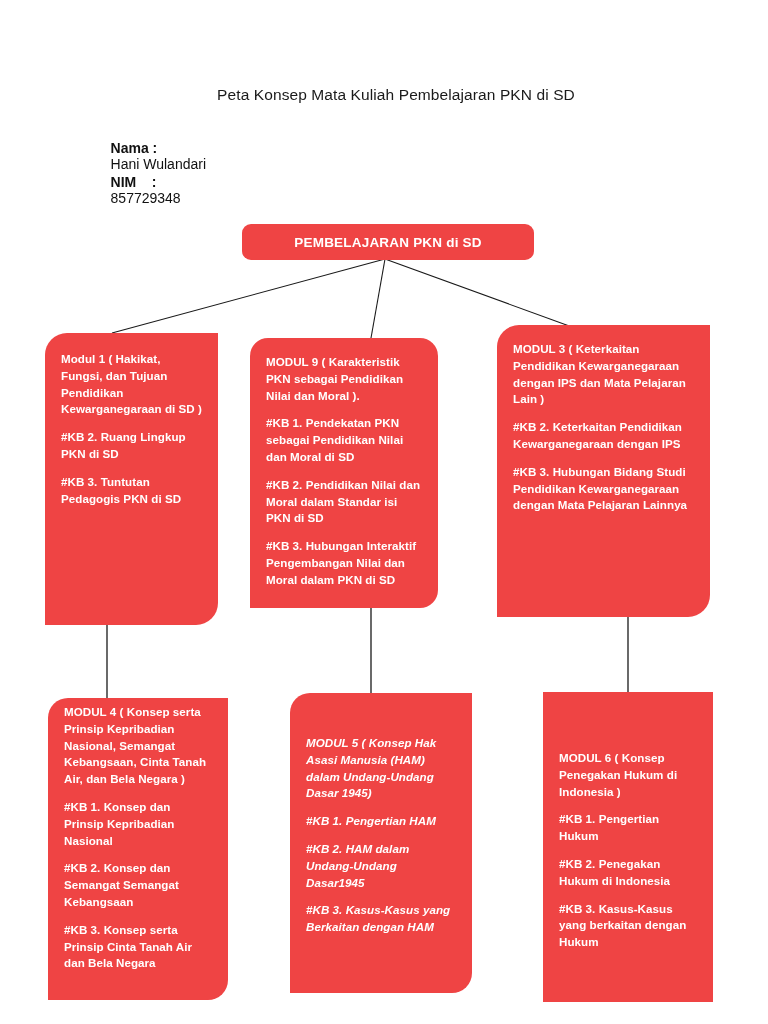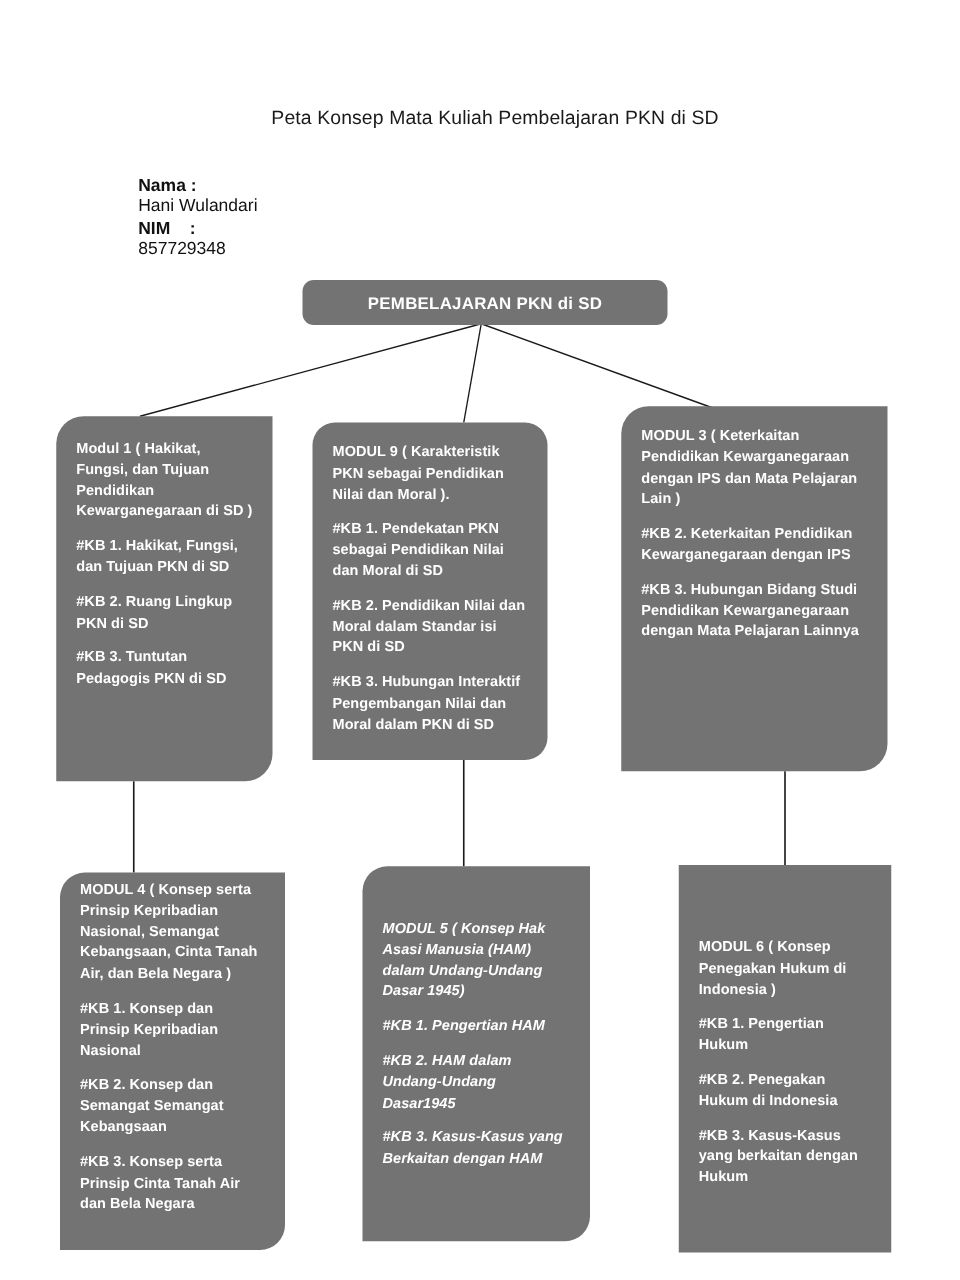--- a/index.html
+++ b/index.html
@@ -47,21 +47,21 @@
     left: 0;
     top: 0;
     width: 768px;
     height: 1024px;
     pointer-events: none;
   }
 
   
   .node {
     position: absolute;
-    background: #737373;
+    background: #ef4444;
     color: #ffffff;
     box-sizing: border-box;
   }
   .root-node {
     left: 242px;
     top: 224px;
     width: 292px;
     height: 36px;
     border-radius: 9px;
     display: flex;
@@ -133,21 +133,20 @@
     <path d="M371,608 L371,693" stroke="#1a1a1a" stroke-width="1.3" fill="none"></path>
     <path d="M628,617 L628,692" stroke="#1a1a1a" stroke-width="1.3" fill="none"></path>
   </svg>
 
   <div class="node root-node">
     <span>PEMBELAJARAN PKN di SD</span>
   </div>
 
   <div class="node module mod1">
     <p>Modul 1 ( Hakikat, Fungsi, dan Tujuan Pendidikan Kewarganegaraan di SD )</p>
-    <p>#KB 1. Hakikat, Fungsi, dan Tujuan PKN di SD</p>
     <p>#KB 2. Ruang Lingkup PKN di SD</p>
     <p>#KB 3. Tuntutan Pedagogis PKN di SD</p>
   </div>
 
   <div class="node module mod2">
     <p>MODUL 9 ( Karakteristik PKN sebagai Pendidikan Nilai dan Moral ).</p>
     <p>#KB 1. Pendekatan PKN sebagai Pendidikan Nilai dan Moral di SD</p>
     <p>#KB 2. Pendidikan Nilai dan Moral dalam Standar isi PKN di SD</p>
     <p>#KB 3. Hubungan Interaktif Pengembangan Nilai dan Moral dalam PKN di SD</p>
   </div>

